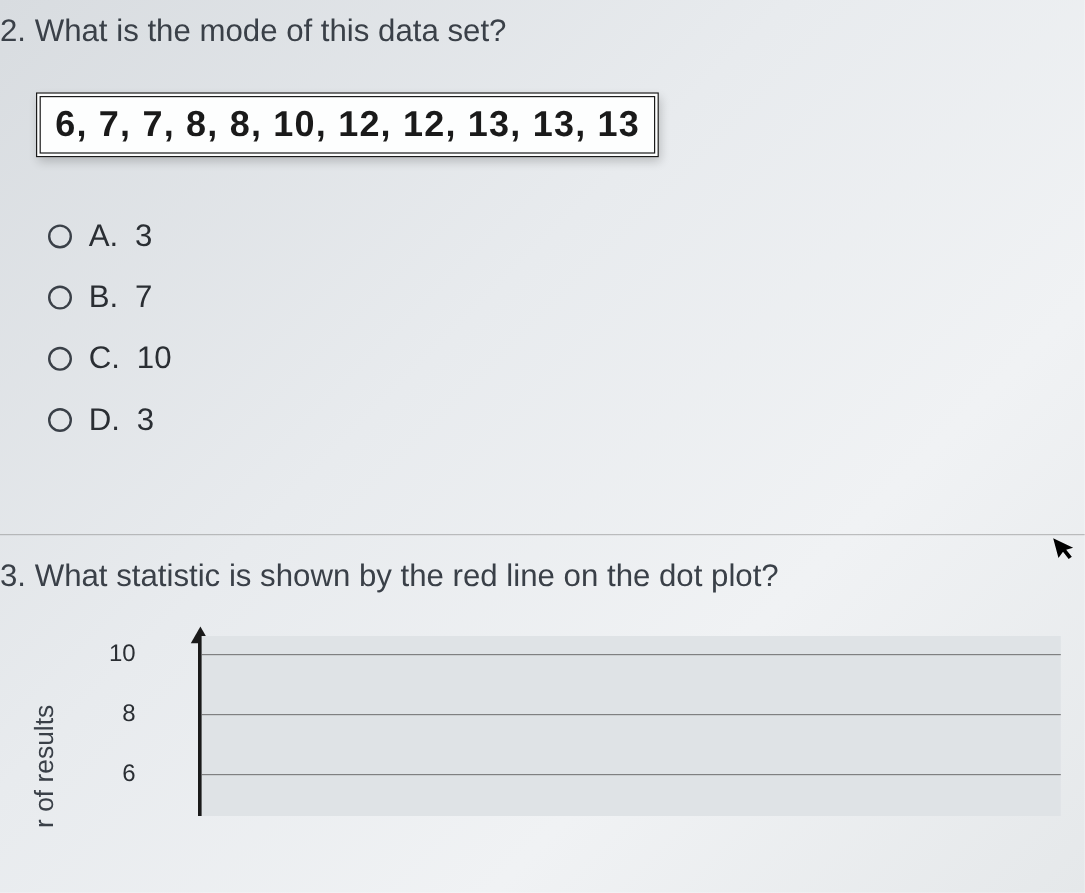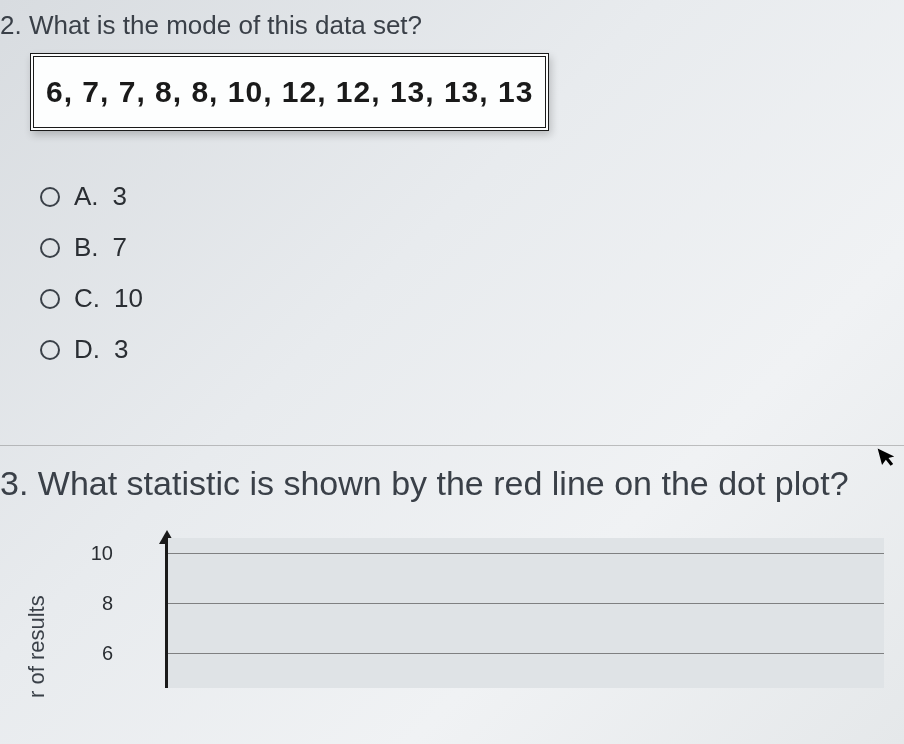--- a/index.html
+++ b/index.html
@@ -11,29 +11,29 @@
     color: #2a2e33;
     overflow: hidden;
     position: relative;
   }
   .question-block {
     padding: 10px 20px 30px 0;
   }
   .q-text {
     font-size: 26px;
     color: #3a4048;
-    margin-bottom: 12px;
+    margin-bottom: 36px;
     margin-left: 0;
   }
   .data-box {
     display: inline-block;
     margin-left: 30px;
     border: 4px double #1a1a1a;
     background: #fdfefe;
-    padding: 18px 12px;
+    padding: 6px 12px;
     font-size: 30px;
     font-weight: bold;
     color: #1a1a1a;
     box-shadow: 2px 4px 8px rgba(0,0,0,0.2);
     letter-spacing: 1px;
   }
   .options {
     margin-top: 50px;
     margin-left: 40px;
   }
@@ -53,21 +53,21 @@
     border-radius: 50%;
     flex-shrink: 0;
   }
   .divider {
     height: 1px;
     background: #888;
     margin: 30px 0 18px 0;
     opacity: 0.5;
   }
   .q3-text {
-    font-size: 34px;
+    font-size: 26px;
     color: #3a4048;
     margin-bottom: 35px;
   }
   .chart-area {
     position: relative;
     margin-left: 55px;
     height: 150px;
   }
   .ylabel {
     position: absolute;

